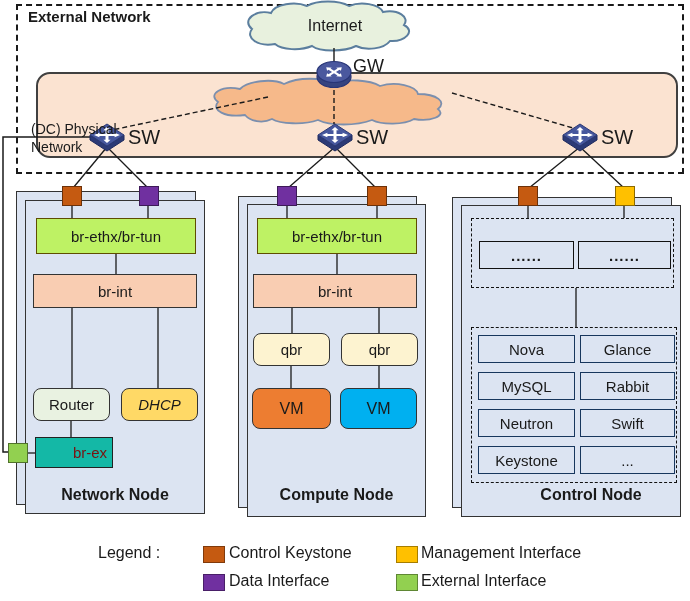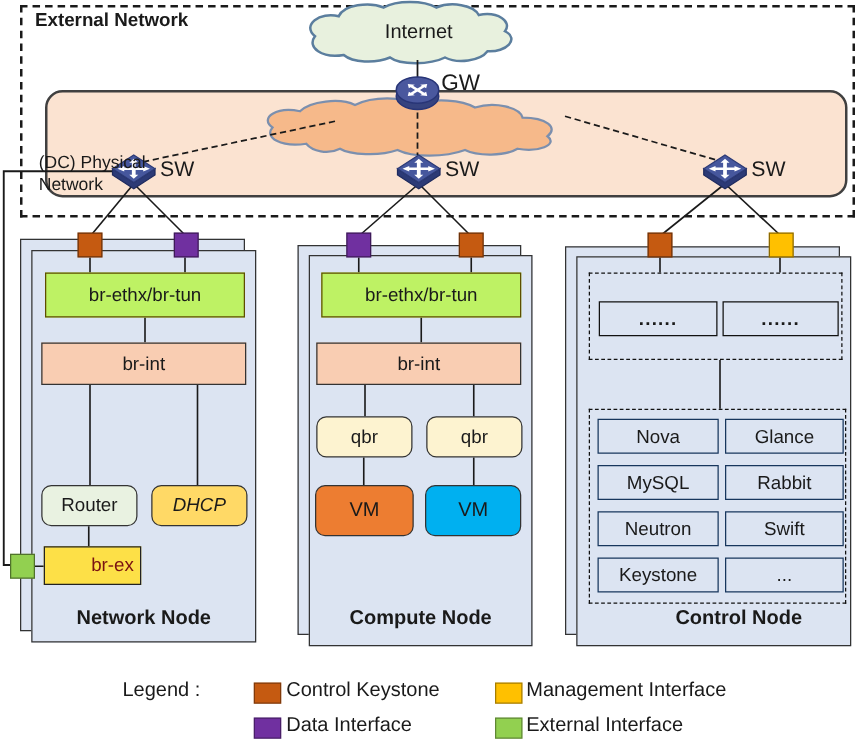--- a/index.html
+++ b/index.html
@@ -12,31 +12,31 @@
   .dc-box{background:#fbe3d1;border:2px solid #404040;border-radius:14px;z-index:0;}
   .card{background:#dce4f2;border:1.5px solid #333;z-index:1;}
   .wires{position:absolute;left:0;top:0;z-index:5;pointer-events:none;}
   .bx{position:absolute;box-sizing:border-box;z-index:10;display:flex;align-items:center;
       justify-content:center;font-size:15px;text-align:center;}
   .gold{background:#bef264;border:1.2px solid #5e4d00;}
   .peach{background:#f9cdb2;border:1.2px solid #333;}
   .rnd{border-radius:8px;}
   .router{background:#e9f2e1;border:1.2px solid #333;}
   .dhcp{background:#ffd966;border:1.2px solid #333;}
-  .brex{background:#fde047;border:1.2px solid #222;color:#7a1212;padding-left:32px;}
+  .brex{background:#14b8a6;border:1.2px solid #222;color:#7a1212;padding-left:32px;}
   .qbr{background:#fdf3d0;border:1.2px solid #333;}
   .vmo{background:#ed7d31;border:1.2px solid #333;font-size:16px;}
   .vmb{background:#00b0f0;border:1.2px solid #333;font-size:16px;}
   .svc{background:#dce4f2;border:1.2px solid #17365d;}
   .dots{background:#dce4f2;border:1.2px solid #111;font-weight:bold;letter-spacing:1px;}
   .dashrect{position:absolute;box-sizing:border-box;border:1.5px dashed #111;z-index:9;}
   .ifsq{position:absolute;box-sizing:border-box;width:20px;height:20px;
         border:1px solid rgba(0,0,0,0.45);z-index:10;}
   .ntitle{position:absolute;z-index:10;font-weight:bold;font-size:16px;text-align:center;}
-  .swlbl{position:absolute;z-index:10;font-size:17px;}
+  .swlbl{position:absolute;z-index:10;font-size:20px;}
   .legend-sw{position:absolute;width:22px;height:17px;border:1px solid rgba(0,0,0,0.35);
              box-sizing:border-box;z-index:10;}
   .legend-tx{position:absolute;font-size:16px;z-index:10;white-space:nowrap;}
 </style>
 </head>
 <body>
 
 <div class="canvas">
 
   <div class="abs ext-box" style="left:16px;top:4px;width:668px;height:170px;"></div>

